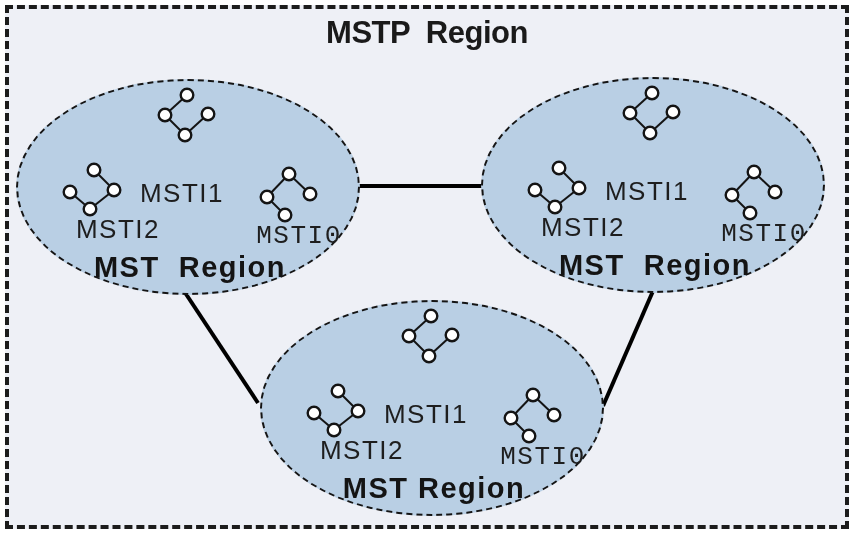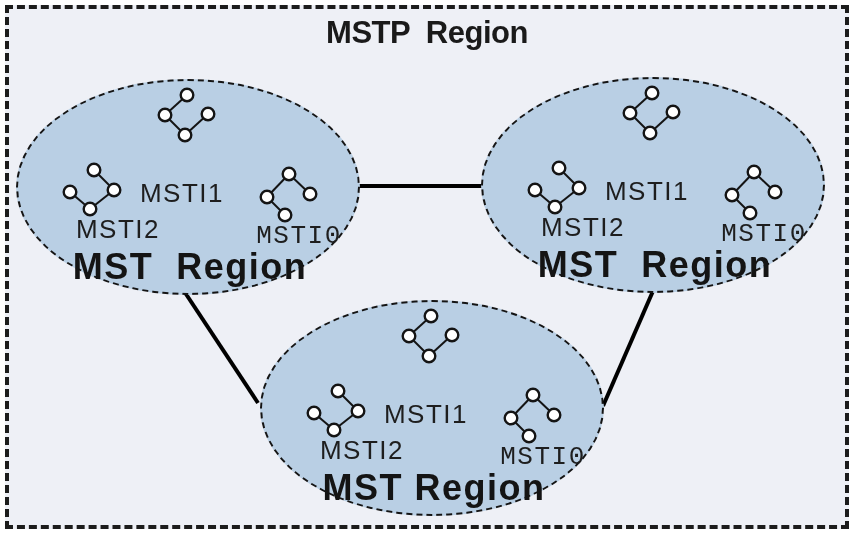--- a/index.html
+++ b/index.html
@@ -42,21 +42,21 @@
   .msti-label {
     position:absolute; transform:translateX(-50%);
     font-size:26px; line-height:30px; letter-spacing:1.5px;
     color:#1e1e1e; white-space:pre;
   }
   .label-msti1 { left:164px; top:61px;margin-top:36px;  }
   .label-msti2 { left:79px;  top:133px;margin-left:21px; }
   .label-msti0 { left:281px; top:140px;font-family:Liberation Mono, monospace; }
   .region-label {
     position:absolute; left:172px; top:170px; transform:translateX(-50%);
-    font-size:36px; line-height:32px; font-weight:bold;
+    font-size:29px; line-height:32px; font-weight:bold;
     letter-spacing:1.5px; color:#141414; white-space:pre;
   }
 </style>
 </head>
 <body>
 
 <svg width="0" height="0" style="position:absolute" aria-hidden="true">
   <defs>
     <g id="tree-a" class="tree">
       <line x1="45" y1="13" x2="23" y2="33"></line>

